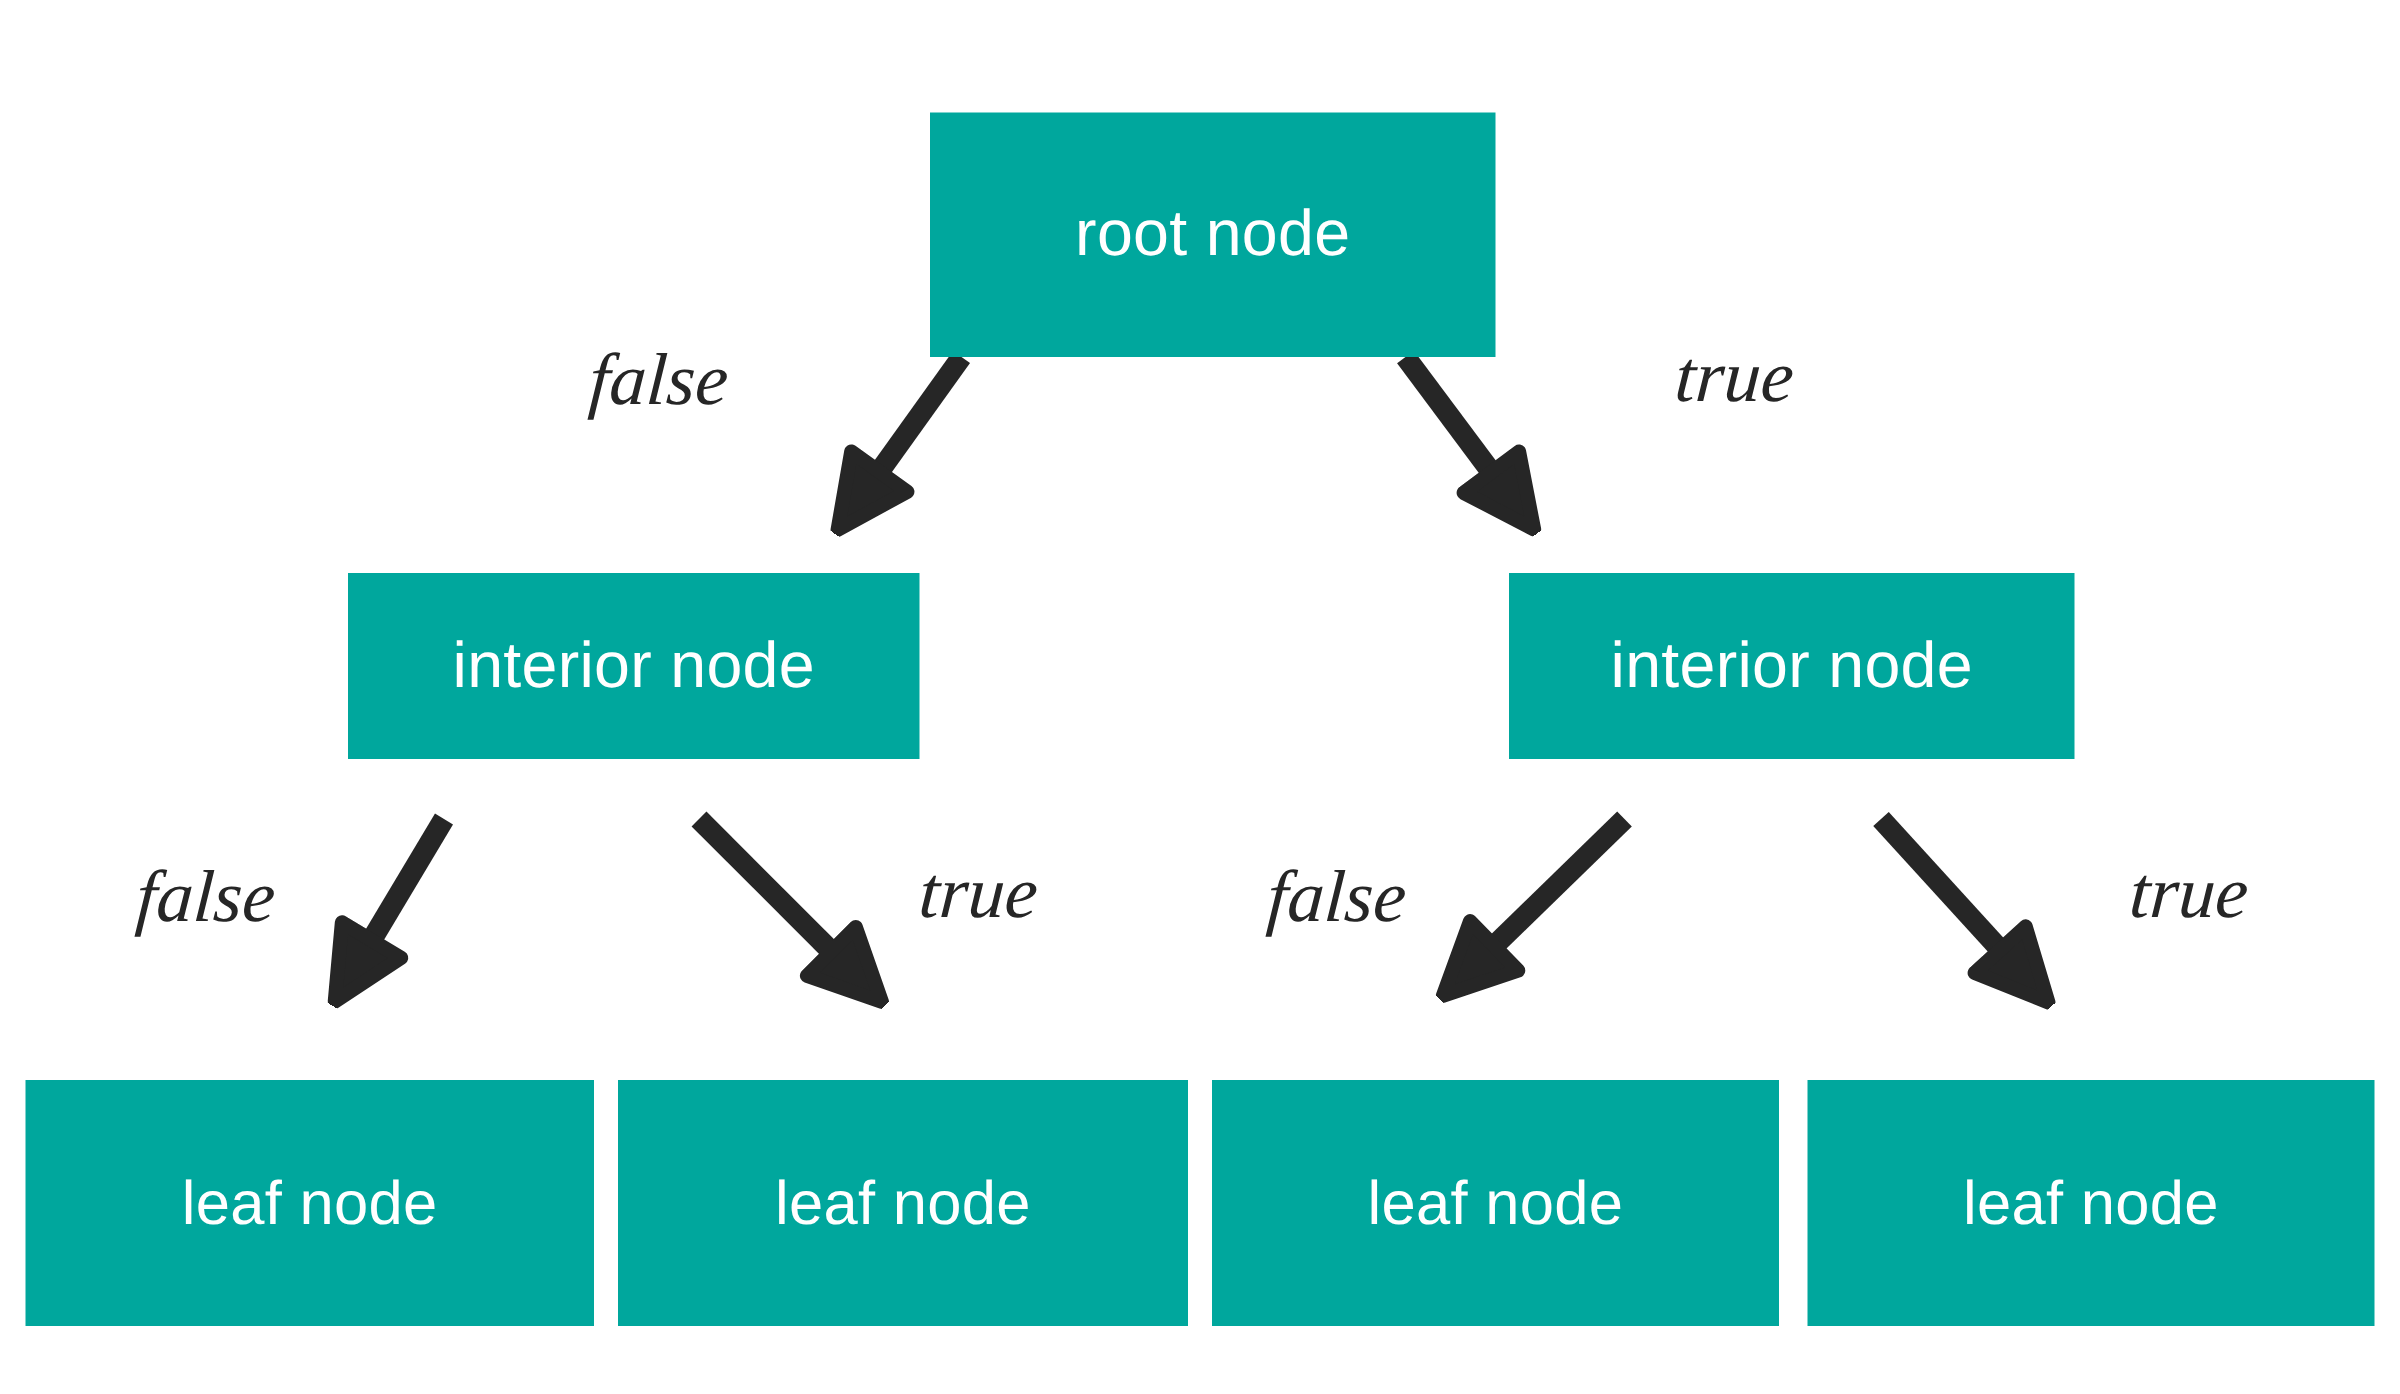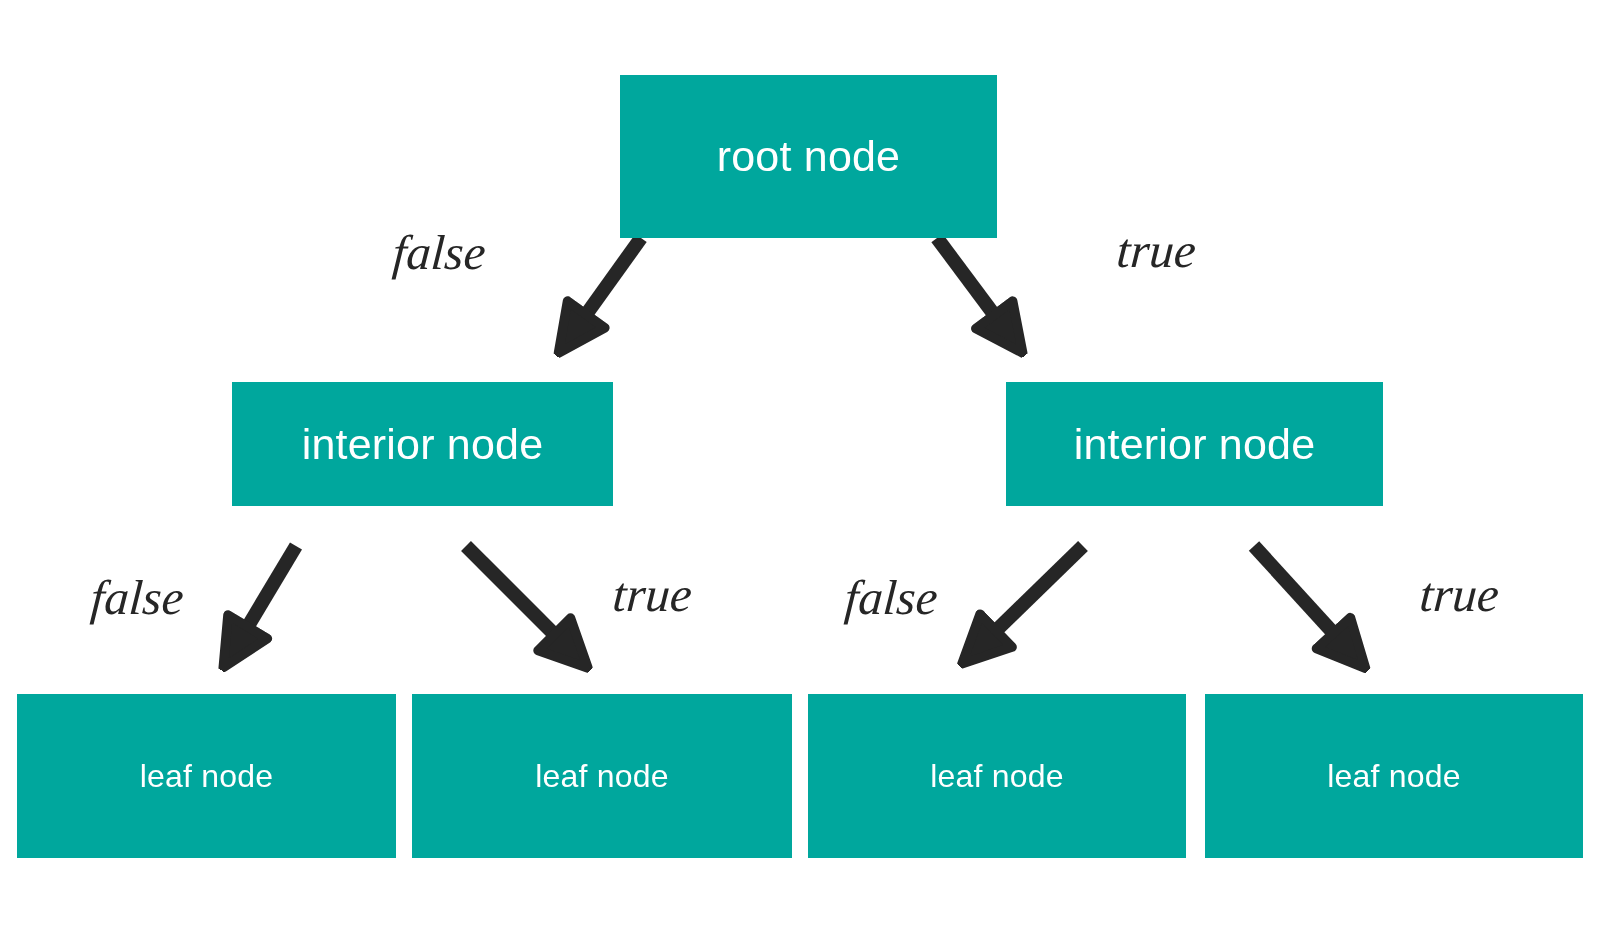--- a/index.html
+++ b/index.html
@@ -33,21 +33,21 @@
     font-family: "Liberation Sans", sans-serif;
     font-weight: 400;
     letter-spacing: 0.2px;
     line-height: 1;
     white-space: nowrap;
   }
   .node-root      { left: 620px;  top: 75px;  width: 377px; height: 163px; font-size: 43px; }
   .node-interior  { top: 382px;  width: 381px; height: 124px; font-size: 43px; }
   .node-int-left  { left: 232px; }
   .node-int-right { left: 1006px; width: 377px; }
-  .node-leaf      { top: 694px;  height: 164px; font-size: 32px; }
+  .node-leaf      { top: 720px;  height: 164px; font-size: 41px; }
   .leaf-1 { left: 17px;   width: 379px; }
   .leaf-2 { left: 412px;  width: 380px; }
   .leaf-3 { left: 808px;  width: 378px; }
   .leaf-4 { left: 1205px; width: 378px; }
 
   .edge-label {
     position: absolute;
     color: #262626;
     font-family: "Liberation Serif", serif;
     font-style: italic;

